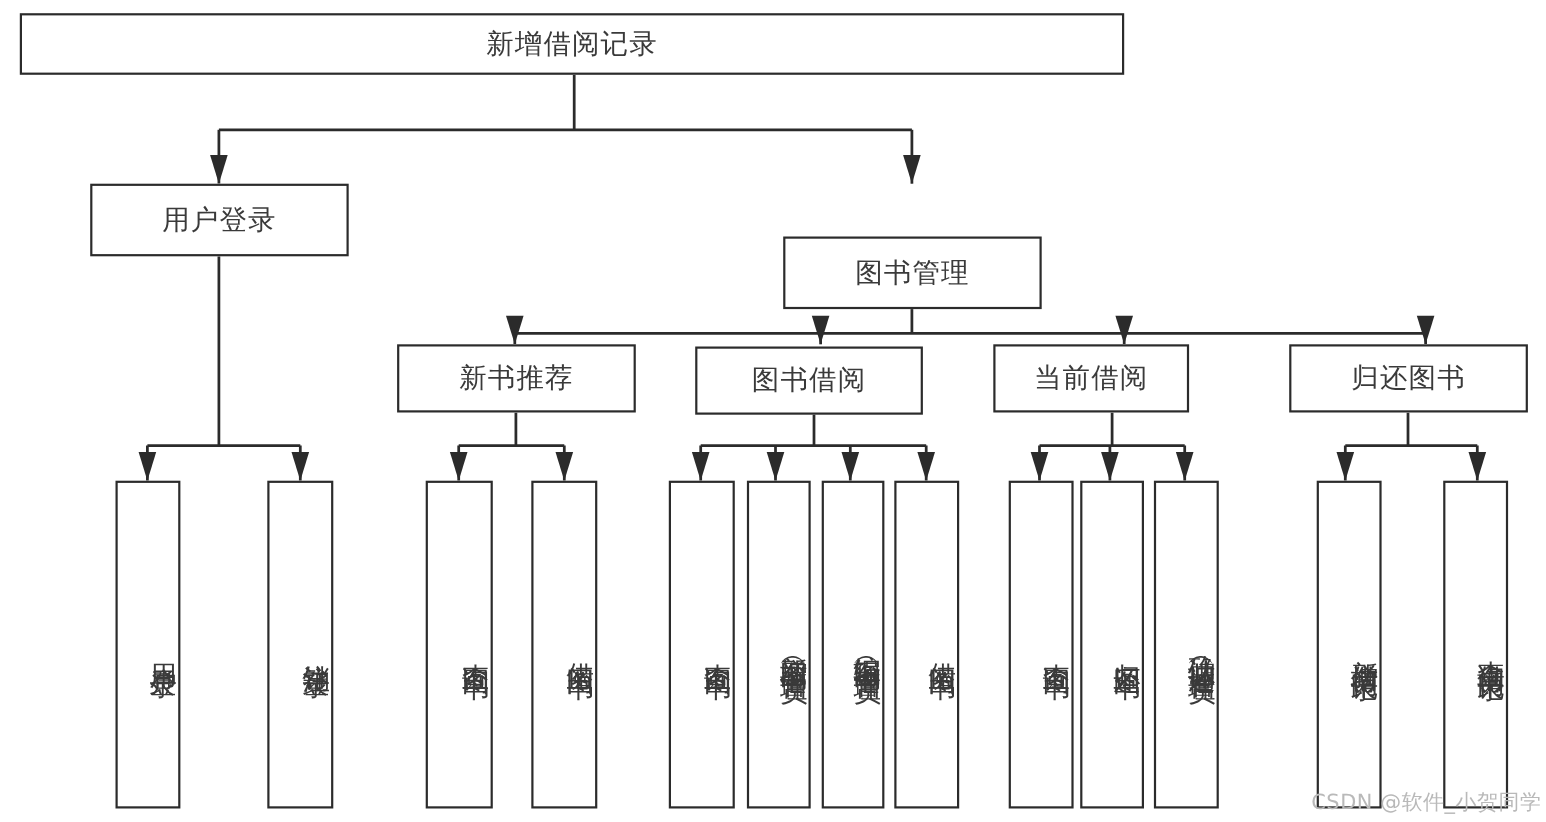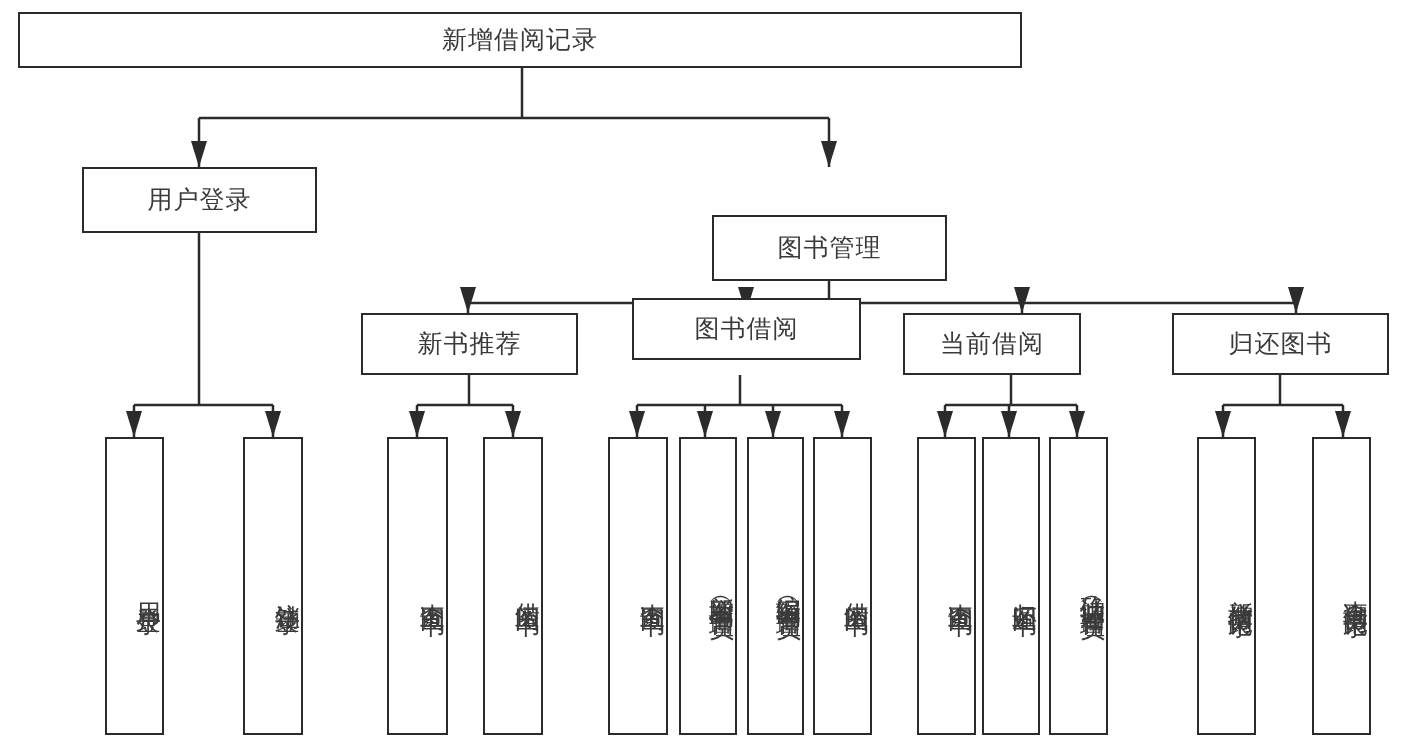--- a/index.html
+++ b/index.html
@@ -127,21 +127,21 @@
       </div>
       <div class="node horiz" style="left: 82px; top: 167px; width: 235px; height: 66px;">
         <span class="lbl">用户登录</span>
       </div>
       <div class="node horiz" style="left: 712px; top: 167px; width: 235px; height: 66px; margin-top: 48px;">
         <span class="lbl">图书管理</span>
       </div>
       <div class="node horiz" style="left: 361px; top: 313px; width: 217px; height: 62px;">
         <span class="lbl">新书推荐</span>
       </div>
-      <div class="node horiz" style="left: 632px; top: 298px; width: 229px; height: 62px;">
+      <div class="node horiz" style="left: 632px; top: 315px; width: 207px; height: 62px;">
         <span class="lbl">图书借阅</span>
       </div>
       <div class="node horiz" style="left: 903px; top: 313px; width: 178px; height: 62px;">
         <span class="lbl">当前借阅</span>
       </div>
       <div class="node horiz" style="left: 1172px; top: 313px; width: 217px; height: 62px;">
         <span class="lbl">归还图书</span>
       </div>
       <div class="node vert" style="left: 105px; top: 437px; width: 59px; height: 298px;">
         <span class="lbl">用户登录</span>
@@ -176,13 +176,14 @@
       <div class="node vert" style="left: 1049px; top: 437px; width: 59px; height: 298px;">
         <span class="lbl">确认归还（管理员）</span>
       </div>
       <div class="node vert" style="left: 1197px; top: 437px; width: 59px; height: 298px;">
         <span class="lbl">新增借阅记录</span>
       </div>
       <div class="node vert" style="left: 1312px; top: 437px; width: 59px; height: 298px;">
         <span class="lbl">查询借阅记录</span>
       </div>
     </div>
+  <div class="watermark" style="left: 1192px; top: 716px;">CSDN @软件_小贺同学</div>
 </div>
 
 </body></html>

